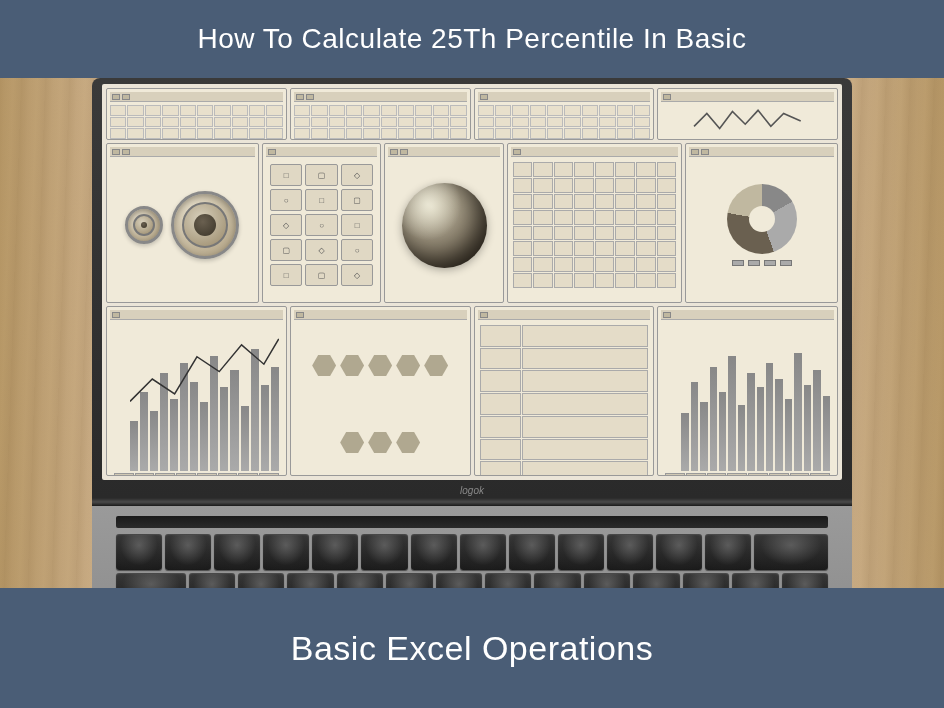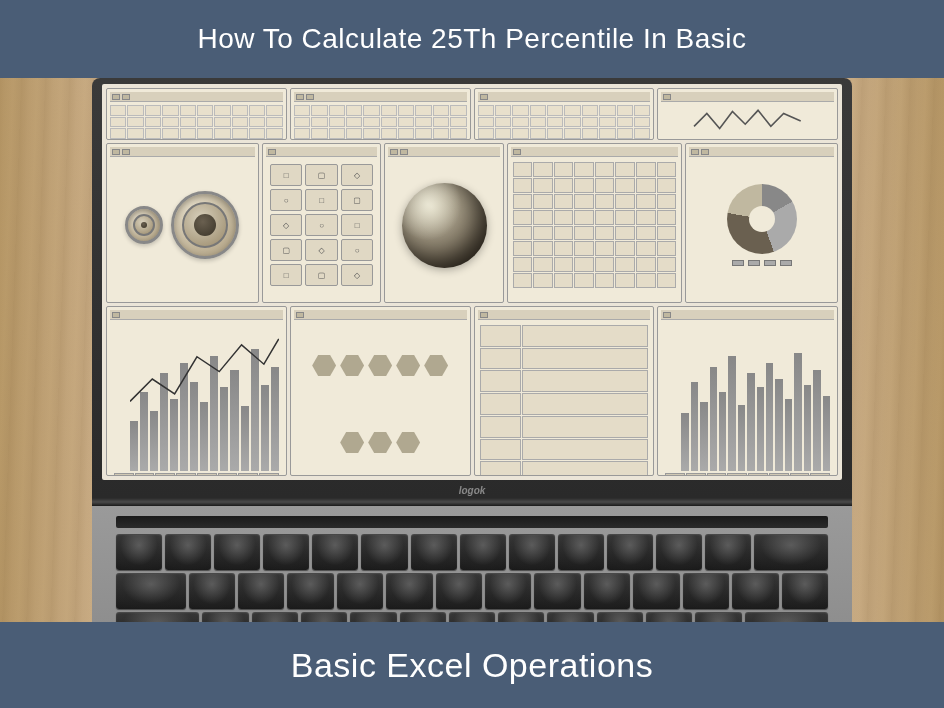--- a/index.html
+++ b/index.html
@@ -39,21 +39,21 @@
     .top-banner-text {
       color: #ffffff;
       font-size: 28px;
       font-weight: 500;
       letter-spacing: 0.5px;
     }
     .bottom-banner {
       position: absolute;
       bottom: 0;
       width: 100%;
-      height: 86px;
+      height: 120px;
       background: #4a5d76;
       display: flex;
       align-items: center;
       justify-content: center;
       z-index: 10;
     }
     .bottom-banner-text {
       color: #ffffff;
       font-size: 34px;
       font-weight: 400;
@@ -322,21 +322,21 @@
     .st-cell { background: #e4dcc8; border: 0.5px solid #aaa; font-size: 4px; }
     
     .logo-text {
       position: absolute;
       bottom: 2px;
       left: 50%;
       transform: translateX(-50%);
       color: #888;
       font-size: 10px;
       font-style: italic;
-      font-weight: bold;
+      font-weight: normal;
     }
     
     .hinge {
       width: 100%;
       height: 8px;
       background: linear-gradient(180deg, #2a2a2a, #4a4a4a, #1a1a1a);
     }
     
     .keyboard-deck {
       width: 100%;

